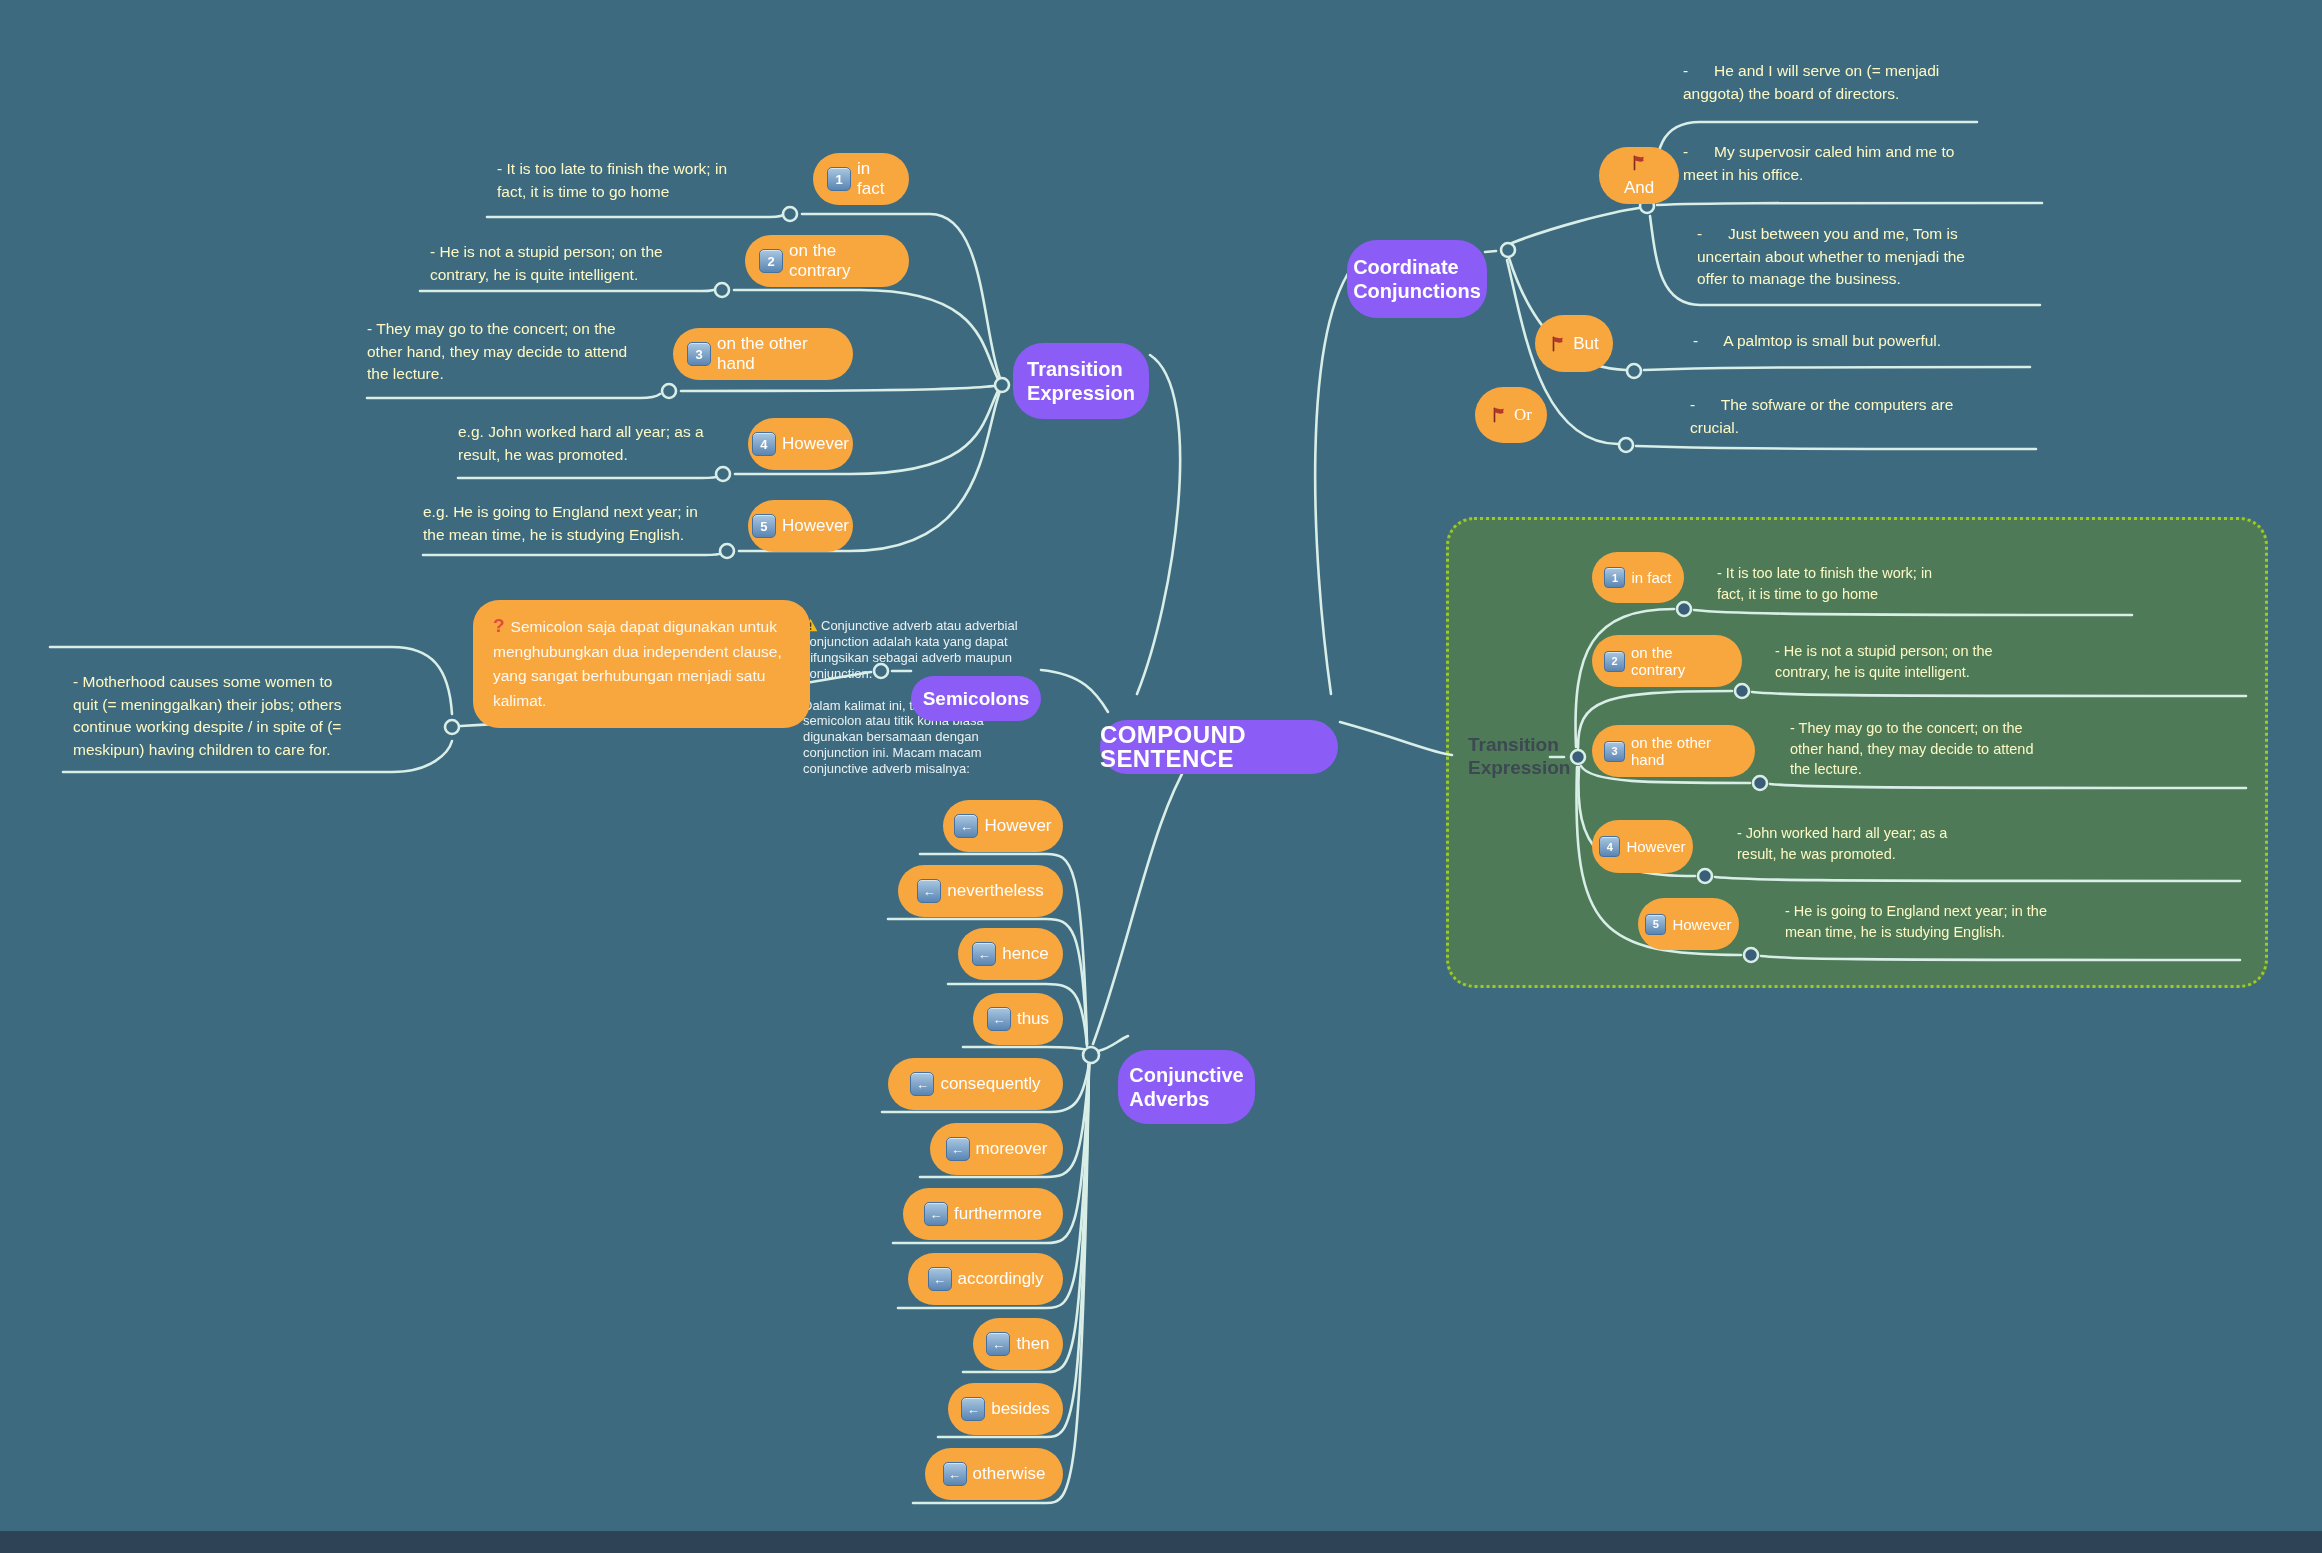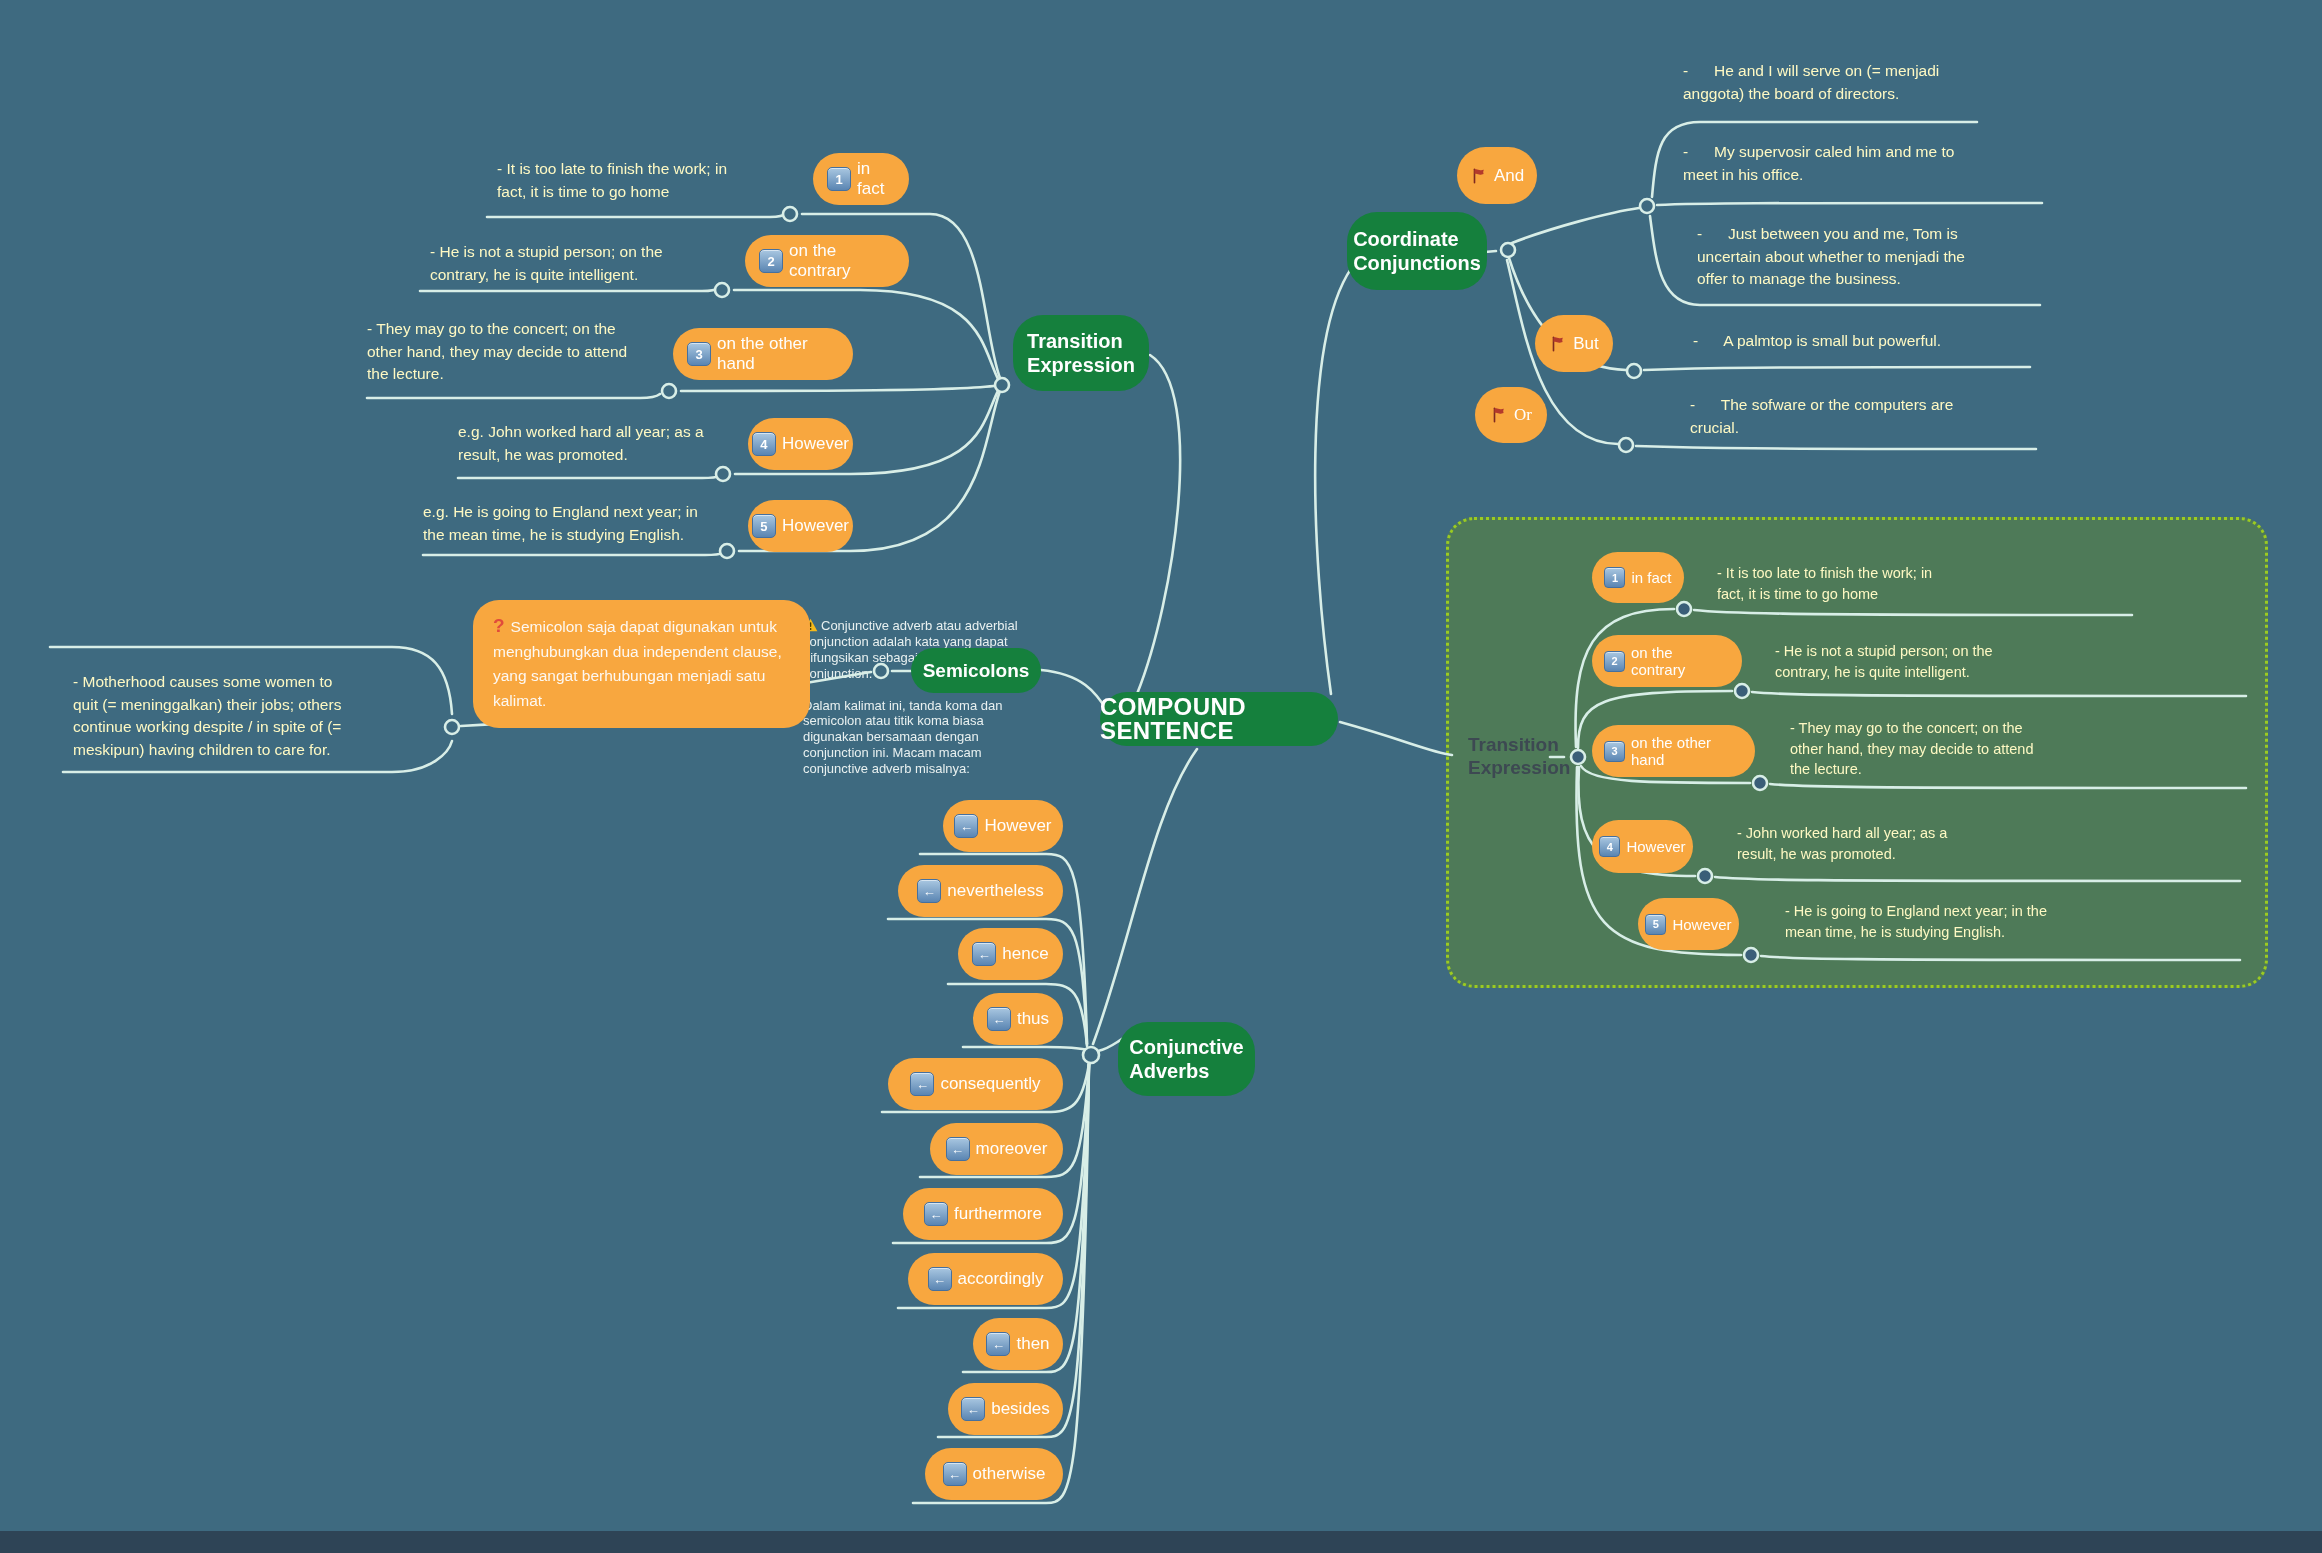--- a/index.html
+++ b/index.html
@@ -4,21 +4,21 @@
 <style>
   html,body{margin:0;padding:0;background:#2c4152;}
   #canvas{position:relative;width:2322px;height:1553px;background:#3E6A80;overflow:hidden;
           font-family:"Liberation Sans",sans-serif;}
   svg.wires{position:absolute;left:0;top:0;z-index:3;pointer-events:none;}
   svg.wires path{fill:none;stroke:#D8EEE7;stroke-width:2.6px;stroke-linecap:round;}
   svg.wires circle.hollow{fill:#3E6A80;stroke:#D8EEE7;stroke-width:2.6px;}
   svg.wires circle.dark{fill:#3A5E78;stroke:#D8EEE7;stroke-width:2.6px;}
   .node{position:absolute;z-index:4;box-sizing:border-box;display:flex;align-items:center;
         justify-content:center;gap:6px;border-radius:30px;color:#FEFEFE;cursor:default;}
-  .teal{background:#15803d;font-weight:bold;font-size:20px;line-height:24px;}
+  .teal{background:#8b5cf6;font-weight:bold;font-size:20px;line-height:24px;margin-top:28px;}
   .teal .lbl{text-align:left;}
   .center-node{font-size:24px;letter-spacing:.4px;}
   .orange{background:#F8A73F;font-size:17px;font-weight:400;padding:0 14px;}
   .g-item{font-size:15px;padding:0 12px;}
   .ex{position:absolute;z-index:2;white-space:pre;color:#fef9c3;font-size:15.5px;line-height:22.5px;}
   .gex{font-size:14.5px;line-height:20.5px;z-index:4;}
   .keycap{display:inline-flex;flex:none;align-items:center;justify-content:center;width:22px;height:22px;
           border-radius:5px;background:linear-gradient(180deg,#A9C7E1 0%,#5A85B2 100%);
           border:1px solid #46709E;color:#fff;font-size:13px;font-weight:bold;
           box-shadow:inset 0 1px 0 rgba(255,255,255,.55);}
@@ -164,21 +164,21 @@
 the lecture.</div>
   <div class="ex" style="left:458px;top:421px;">e.g. John worked hard all year; as a
 result, he was promoted.</div>
   <div class="ex" style="left:423px;top:501px;">e.g. He is going to England next year; in
 the mean time, he is studying English.</div>
 
   <div class="node teal" style="left:1347px;top:212px;width:140px;height:78px;padding:0 16px;">
     <span class="lbl">Coordinate Conjunctions</span>
   </div>
 
-  <div class="node orange" style="left:1457px;top:147px;width:80px;height:57px;">
+  <div class="node orange" style="left:1599px;top:147px;width:80px;height:57px;flex-direction:column;">
     <svg class="flagicon" width="18" height="18" viewBox="0 0 20 20">
       <path d="M5 2.5 V17.5" stroke="#7E2A20" stroke-width="1.8" stroke-linecap="round" fill="none"></path>
       <path d="M5 3 C8 1.6 10 4.4 13.5 3.2 L15.5 3 C14.5 4.6 14.5 6.2 15.2 7.8 L13 8.2 C9.5 9.4 8 6.5 5 7.9 Z" fill="#B33A2B"></path>
     </svg>
     <span>And</span>
   </div>
   <div class="node orange" style="left:1535px;top:315px;width:78px;height:57px;">
     <svg class="flagicon" width="18" height="18" viewBox="0 0 20 20">
       <path d="M5 2.5 V17.5" stroke="#7E2A20" stroke-width="1.8" stroke-linecap="round" fill="none"></path>
       <path d="M5 3 C8 1.6 10 4.4 13.5 3.2 L15.5 3 C14.5 4.6 14.5 6.2 15.2 7.8 L13 8.2 C9.5 9.4 8 6.5 5 7.9 Z" fill="#B33A2B"></path>

